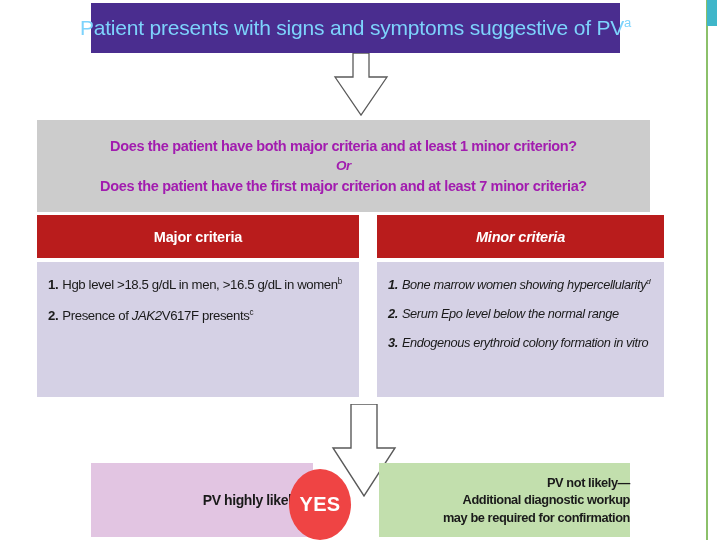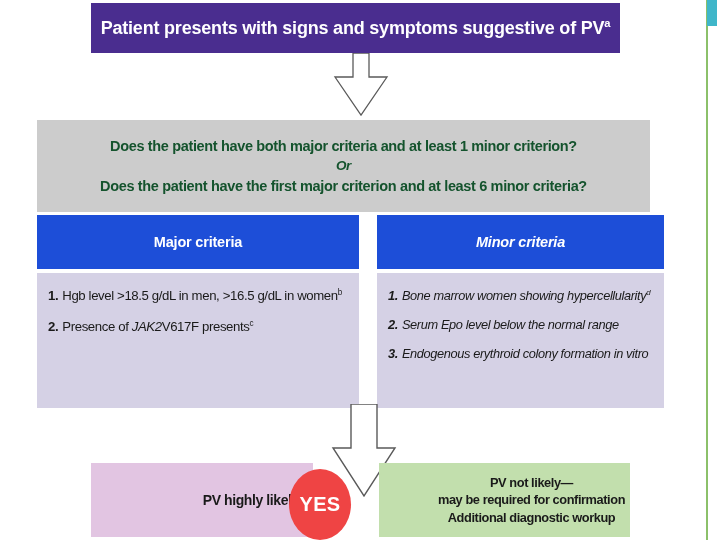--- a/index.html
+++ b/index.html
@@ -30,23 +30,23 @@
     width: 529px;
     height: 50px;
     background: #4A2D8F;
     display: flex;
     align-items: center;
     justify-content: center;
     box-sizing: border-box;
     padding: 0 14px;
   }
   .header-banner .banner-text {
-    color: #ffffff;
-    font-size: 18px;
-    font-weight: bold;
+    color: #7dd3fc;
+    font-size: 21px;
+    font-weight: normal;
     letter-spacing: -0.2px;
     white-space: nowrap;
     text-align: center;
   }
   .sup {
     font-size: 0.62em;
     vertical-align: super;
     line-height: 0;
   }
 
@@ -61,21 +61,21 @@
     width: 613px;
     height: 92px;
     background: #CCCCCC;
     display: flex;
     flex-direction: column;
     align-items: center;
     justify-content: center;
     box-sizing: border-box;
   }
   .question-line {
-    color: #14532d;
+    color: #a21caf;
     font-size: 14.5px;
     font-weight: bold;
     letter-spacing: -0.35px;
     line-height: 1.42;
     white-space: nowrap;
     text-align: center;
   }
   .question-line.small {
     font-size: 13.5px;
     font-style: italic;
@@ -91,22 +91,22 @@
   }
   .criteria-col {
     position: absolute;
     top: 0;
     height: 100%;
   }
   .criteria-col.major { left: 0; width: 322px; }
   .criteria-col.minor { left: 340px; width: 287px; font-style: italic; }
 
   .col-head {
-    height: 54px;
-    background: #1d4ed8;
+    height: 43px;
+    background: #b91c1c;
     display: flex;
     align-items: center;
     justify-content: center;
   }
   .col-head .head-text {
     color: #ffffff;
     font-size: 14.5px;
     font-weight: bold;
     letter-spacing: -0.2px;
     white-space: nowrap;
@@ -164,21 +164,21 @@
 
   .outcome-green {
     position: absolute;
     left: 379px;
     top: 463px;
     width: 251px;
     height: 74px;
     background: #C2DFAD;
     display: flex;
     flex-direction: column;
-    align-items: center;
+    align-items: flex-end;
     justify-content: center;
     box-sizing: border-box;
     padding-left: 54px;
   }
   .outcome-green .outcome-line {
     color: #1a1a1a;
     font-size: 12.8px;
     font-weight: bold;
     letter-spacing: -0.42px;
     line-height: 1.33;
@@ -240,21 +240,21 @@
     <div class="banner-text"><span>Patient presents with signs and symptoms suggestive of PV</span><span class="sup">a</span></div>
   </div>
 
   <svg class="arrow-shape" style="left:330px; top:53px;" width="62" height="66" viewBox="0 0 62 66">
     <polygon points="23,0 39,0 39,24 57,24 31,62 5,24 23,24" fill="#ffffff" stroke="#5a5a5a" stroke-width="1.3"></polygon>
   </svg>
 
   <div class="question-box">
     <div class="question-line">Does the patient have both major criteria and at least 1 minor criterion?</div>
     <div class="question-line small">Or</div>
-    <div class="question-line">Does the patient have the first major criterion and at least 6 minor criteria?</div>
+    <div class="question-line">Does the patient have the first major criterion and at least 7 minor criteria?</div>
   </div>
 
   <div class="criteria-table">
 
     <div class="criteria-col major">
       <div class="col-head">
         <span class="head-text">Major criteria</span>
       </div>
       <div class="col-body">
 
@@ -300,22 +300,22 @@
   <svg class="arrow-shape" style="left:330px; top:404px;" width="68" height="96" viewBox="0 0 68 96">
     <polygon points="21,0 47,0 47,44 65,44 34,92 3,44 21,44" fill="#ffffff" stroke="#5a5a5a" stroke-width="1.4"></polygon>
   </svg>
 
   <div class="outcome-pink">
     <span class="outcome-text">PV highly likely</span>
   </div>
 
   <div class="outcome-green">
     <span class="outcome-line">PV not likely—</span>
+    <span class="outcome-line">Additional diagnostic workup</span>
     <span class="outcome-line">may be required for confirmation</span>
-    <span class="outcome-line">Additional diagnostic workup</span>
   </div>
 
   <div class="answer-circle answer-yes">
     <span class="answer-text">YES</span>
   </div>
 
 
   <div class="edge-line"></div>
   <div class="edge-square"></div>
 

